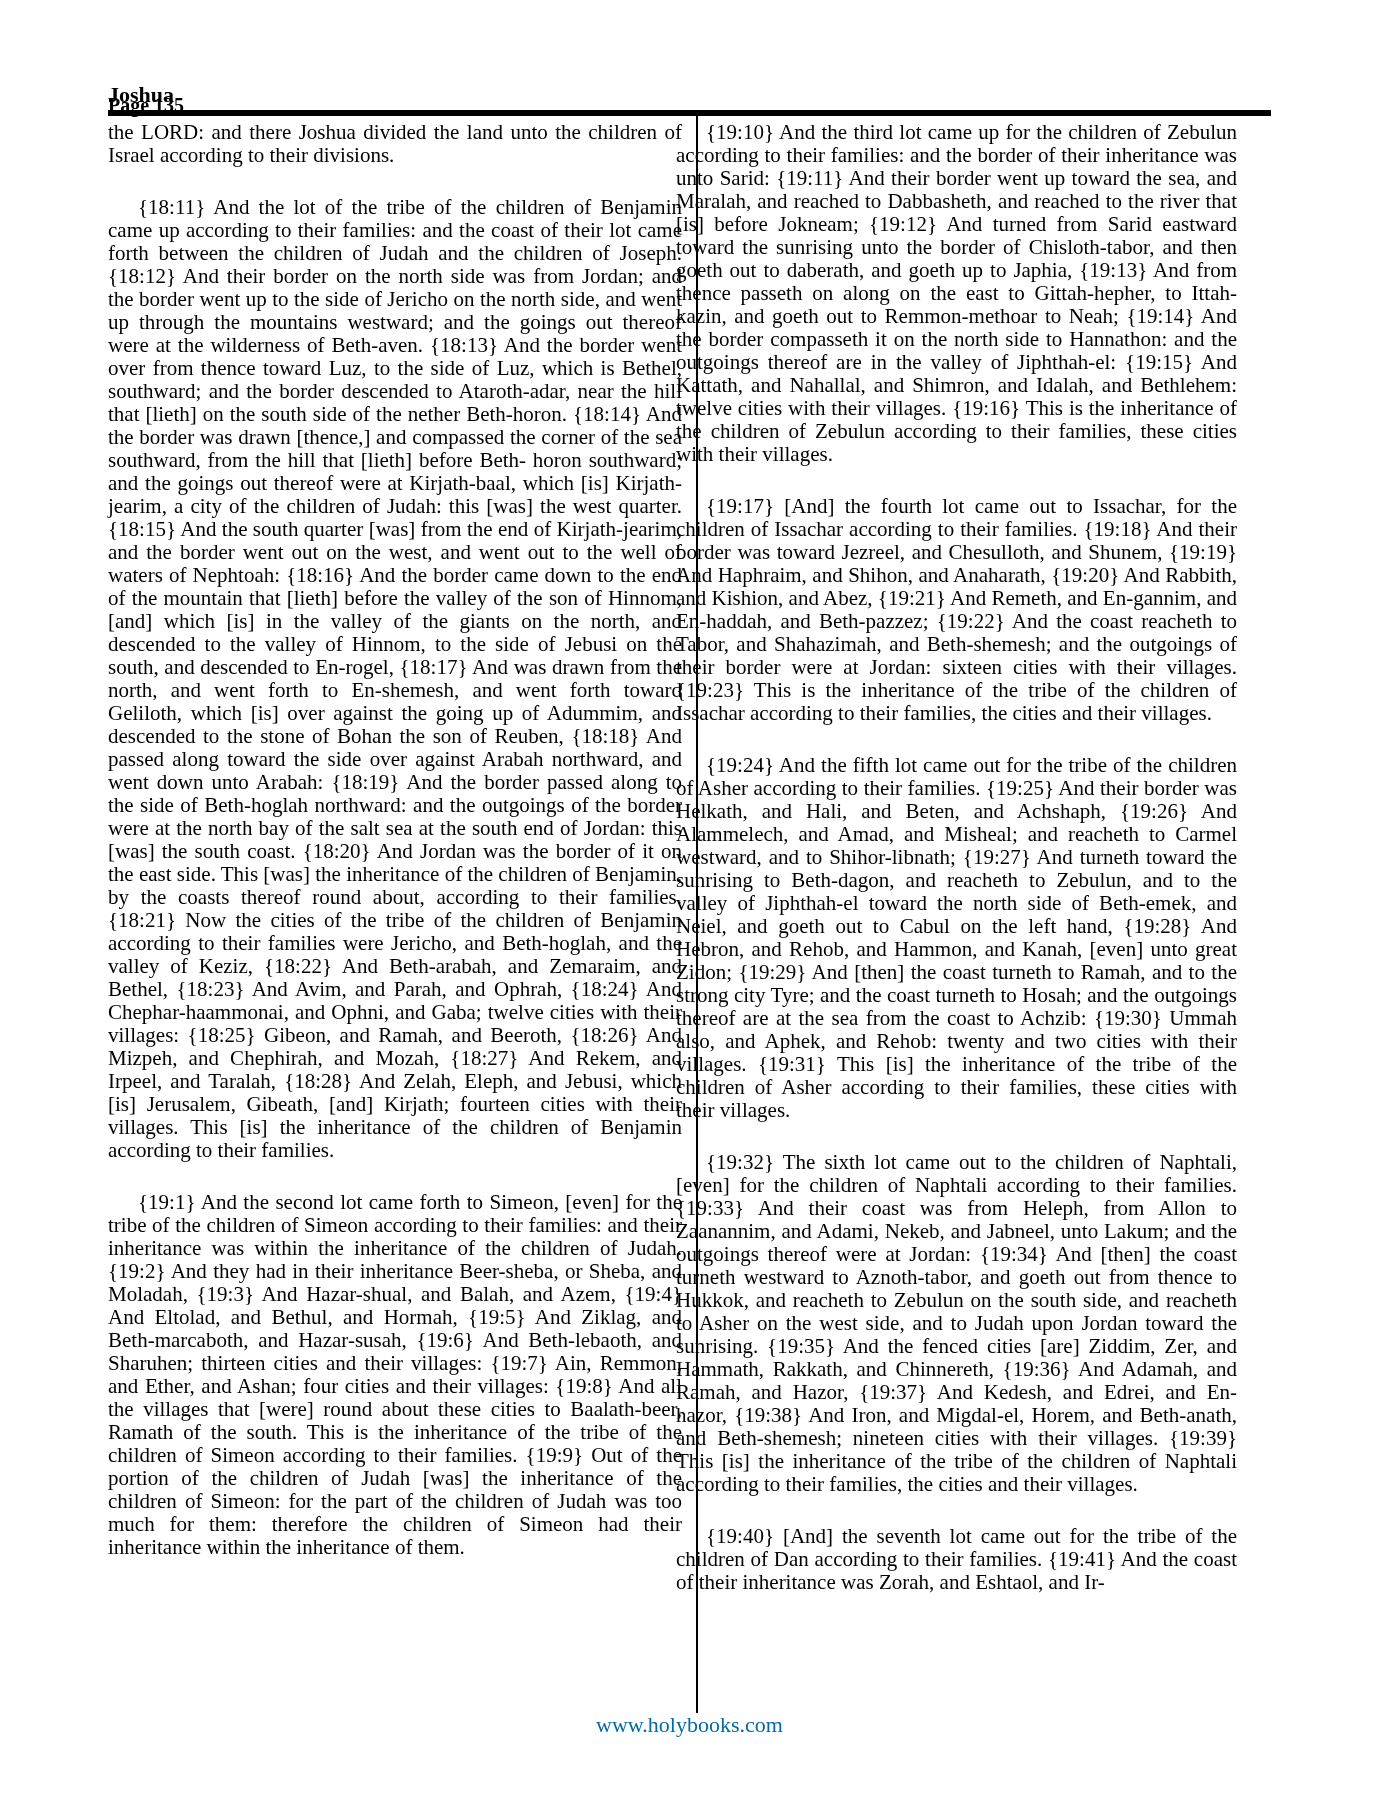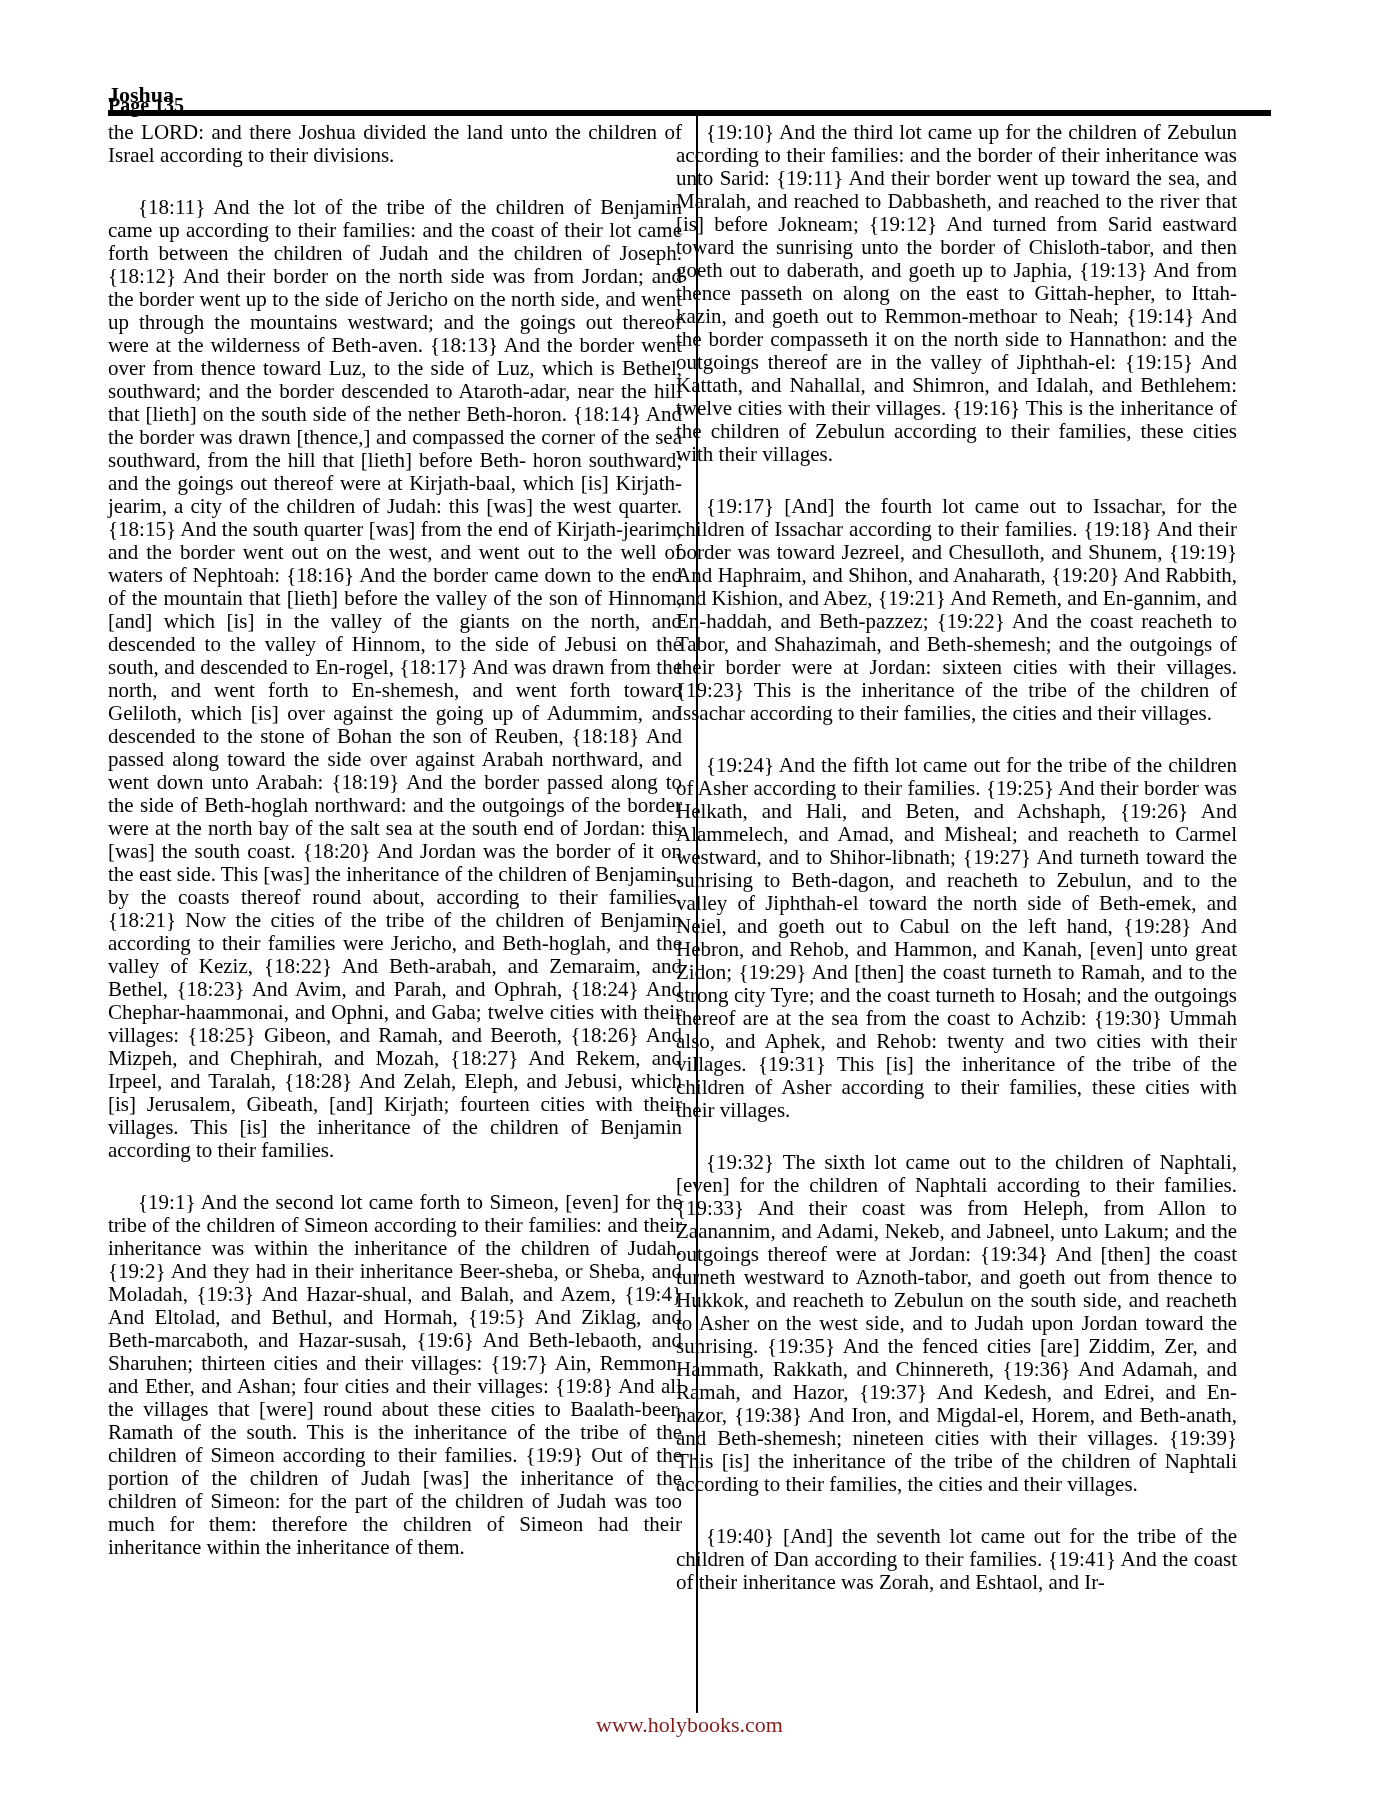--- a/index.html
+++ b/index.html
@@ -75,21 +75,21 @@
   }
   .footer {
     position: absolute;
     left: 108px;
     top: 1712px;
     width: 1163px;
     text-align: center;
     font-size: 22px;
   }
   .footer a {
-    color: #7f1d1d;
+    color: #0369a1;
     text-decoration: none;
     cursor: pointer;
   }
 </style>
 </head>
 <body>
 
 <div class="page">
 
   <div class="header-pagenum">Page 135</div>

